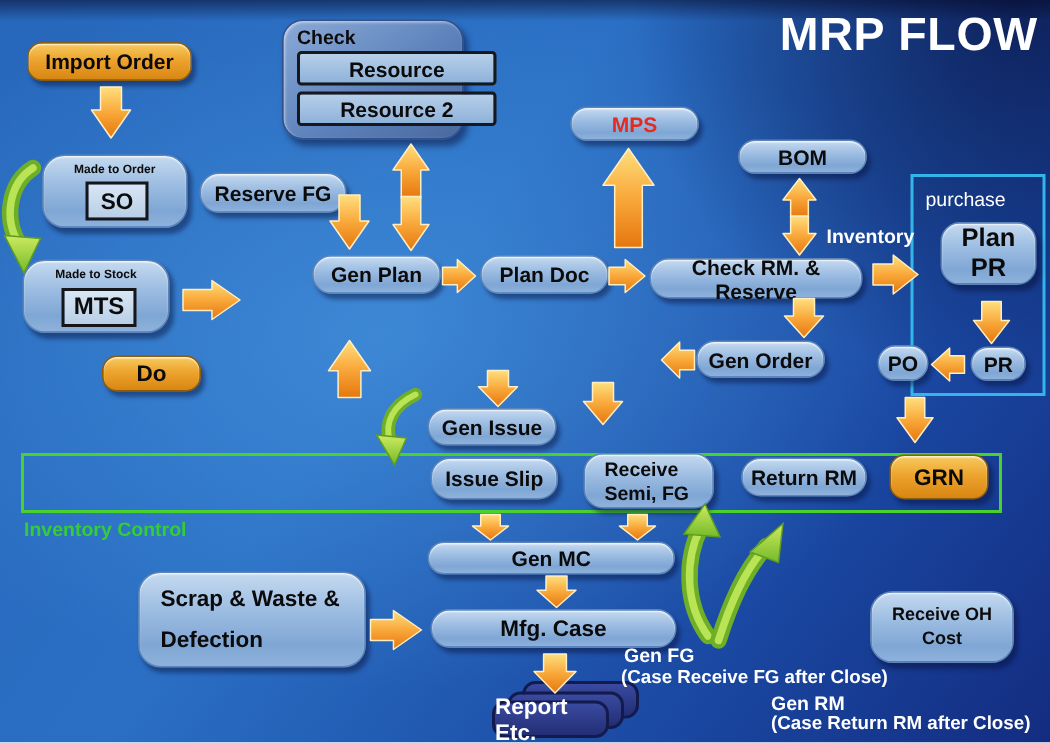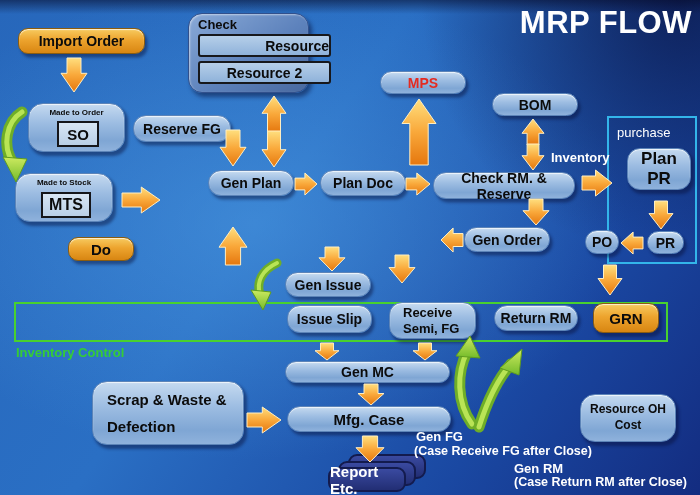--- a/index.html
+++ b/index.html
@@ -62,27 +62,27 @@
 </head>
 <body>
 
 <div id="canvas">
 
   <div class="title">MRP FLOW</div>
 
   <div class="frame frame-cyan z1" style="left:607px;top:116px;width:90px;height:148px;"></div>
   <div class="frame frame-green z1" style="left:14px;top:302px;width:654px;height:40px;"></div>
 
-  <div class="btn btn-orange z2" style="left:18px;top:28px;width:127px;height:26px;">
+  <div class="btn btn-orange z2" style="left:18px;top:28px;width:110px;height:26px;">
     <span>Import Order</span>
   </div>
 
   <div class="check-container z2" style="left:188px;top:13px;width:121px;height:80px;">
     <span class="check-label">Check</span>
-    <div class="resource-box" style="left:9px;top:20px;width:133px;height:23px;justify-content:flex-end;">
+    <div class="resource-box" style="left:9px;top:20px;width:133px;height:23px;">
       <span>Resource</span>
     </div>
     <div class="resource-box" style="left:9px;top:47px;width:133px;height:23px;">
       <span>Resource 2</span>
     </div>
   </div>
 
   <div class="btn card z2" style="left:28px;top:103px;width:97px;height:49px;">
     <span class="tiny-label">Made to Order</span>
     <div class="inner-box" style="left:28px;top:17px;width:42px;height:26px;">
@@ -175,21 +175,21 @@
 
   <div class="btn card z2" style="left:92px;top:381px;width:152px;height:64px;font-size:15px;justify-content:flex-start;padding-left:14px;">
     <span style="text-align:left;line-height:1.8;">
       <span>Scrap &amp; Waste &amp;</span><br>
       <span>Defection</span>
     </span>
   </div>
 
   <div class="btn card z2" style="left:580px;top:394px;width:96px;height:48px;font-size:12px;">
     <span style="line-height:1.3;">
-      <span>Resource OH</span><br>
+      <span>Receive OH</span><br>
       <span>Cost</span>
     </span>
   </div>
 
   <div class="wlabel z3" style="left:416px;top:429px;">Gen FG</div>
   <div class="wlabel z3" style="left:414px;top:444px;font-size:12.5px;">(Case Receive FG after Close)</div>
   <div class="wlabel z3" style="left:514px;top:461px;">Gen  RM</div>
   <div class="wlabel z3" style="left:514px;top:475px;font-size:12.5px;">(Case Return RM after Close)</div>
 
   <svg id="arrow-layer" width="700" height="495" viewBox="0 0 700 495">

